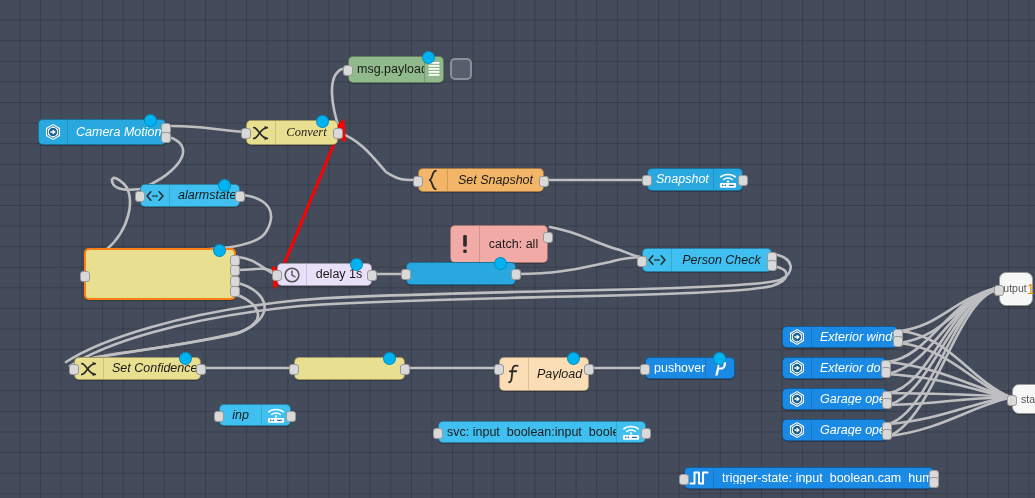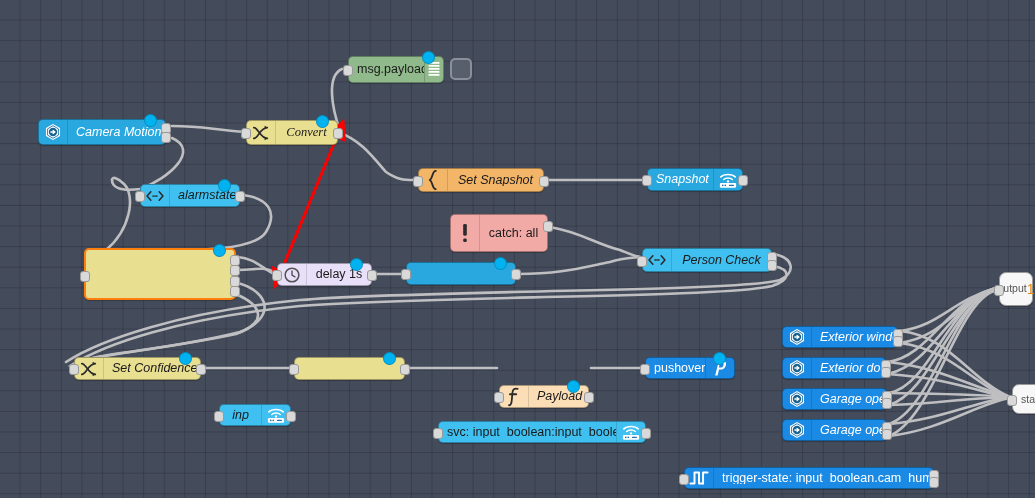--- a/index.html
+++ b/index.html
@@ -299,21 +299,21 @@
         <rect x="3" y="13.2" width="18" height="5.4" rx="1.3" fill="#fff"></rect>
         <circle cx="6.2" cy="15.9" r="0.95" fill="#2b6ea8"></circle>
         <circle cx="9" cy="15.9" r="0.95" fill="#2b6ea8"></circle>
         <rect x="13" y="15.2" width="5.6" height="1.5" rx="0.6" fill="#2b6ea8"></rect>
       </svg>
           </div>
         </div>
         <span class="port in" style="top: 6px;"></span>
         <span class="port out" style="top: 6px;"></span>
       </div>
-      <div class="node" style="left: 450px; top: 214px; width: 98px; height: 38px; background: rgb(242, 170, 166);">
+      <div class="node" style="left: 450px; top: 225px; width: 98px; height: 38px; background: rgb(242, 170, 166);">
         <div class="body">
           <div class="iconcell left-i">
             <svg width="10" height="20" viewBox="0 0 10 22">
         <rect x="3" y="1" width="4" height="13" rx="1.6" fill="#2b2b2b"></rect>
         <rect x="3" y="17" width="4" height="4" rx="1.6" fill="#2b2b2b"></rect>
       </svg>
           </div>
           <div class="label center t-dark">catch: all</div>
         </div>
         <span class="port out" style="top: 6px;"></span>
@@ -376,21 +376,21 @@
         </div>
         <span class="port in" style="top: 6px;"></span>
         <span class="port out" style="top: 6px;"></span>
         <span class="statusdot" style="background: rgb(0, 179, 240);"></span>
       </div>
       <div class="node" style="left: 294px; top: 357px; width: 111px; height: 23px; background: rgb(233, 223, 145);">
         <span class="port in" style="top: 6px;"></span>
         <span class="port out" style="top: 6px;"></span>
         <span class="statusdot" style="background: rgb(0, 179, 240);"></span>
       </div>
-      <div class="node" style="left: 499px; top: 357px; width: 90px; height: 23px; background: rgb(251, 222, 181); margin-top: 28px;">
+      <div class="node" style="left: 499px; top: 357px; width: 90px; height: 34px; background: rgb(251, 222, 181);">
         <div class="body">
           <div class="iconcell left-i">
             <svg width="14" height="20" viewBox="0 0 14 22">
         <path d="M11 2 C7 1 5.5 3 5.2 7 L4.6 14 C4.3 18.5 3 20.5 1.5 20" fill="none" stroke="#2b2b2b" stroke-width="2" stroke-linecap="round"></path>
         <path d="M2.5 8 L9.5 8" stroke="#2b2b2b" stroke-width="2" stroke-linecap="round"></path>
       </svg>
           </div>
           <div class="label italic center t-dark">Payload</div>
         </div>
         <span class="port in" style="top: 6px;"></span>

